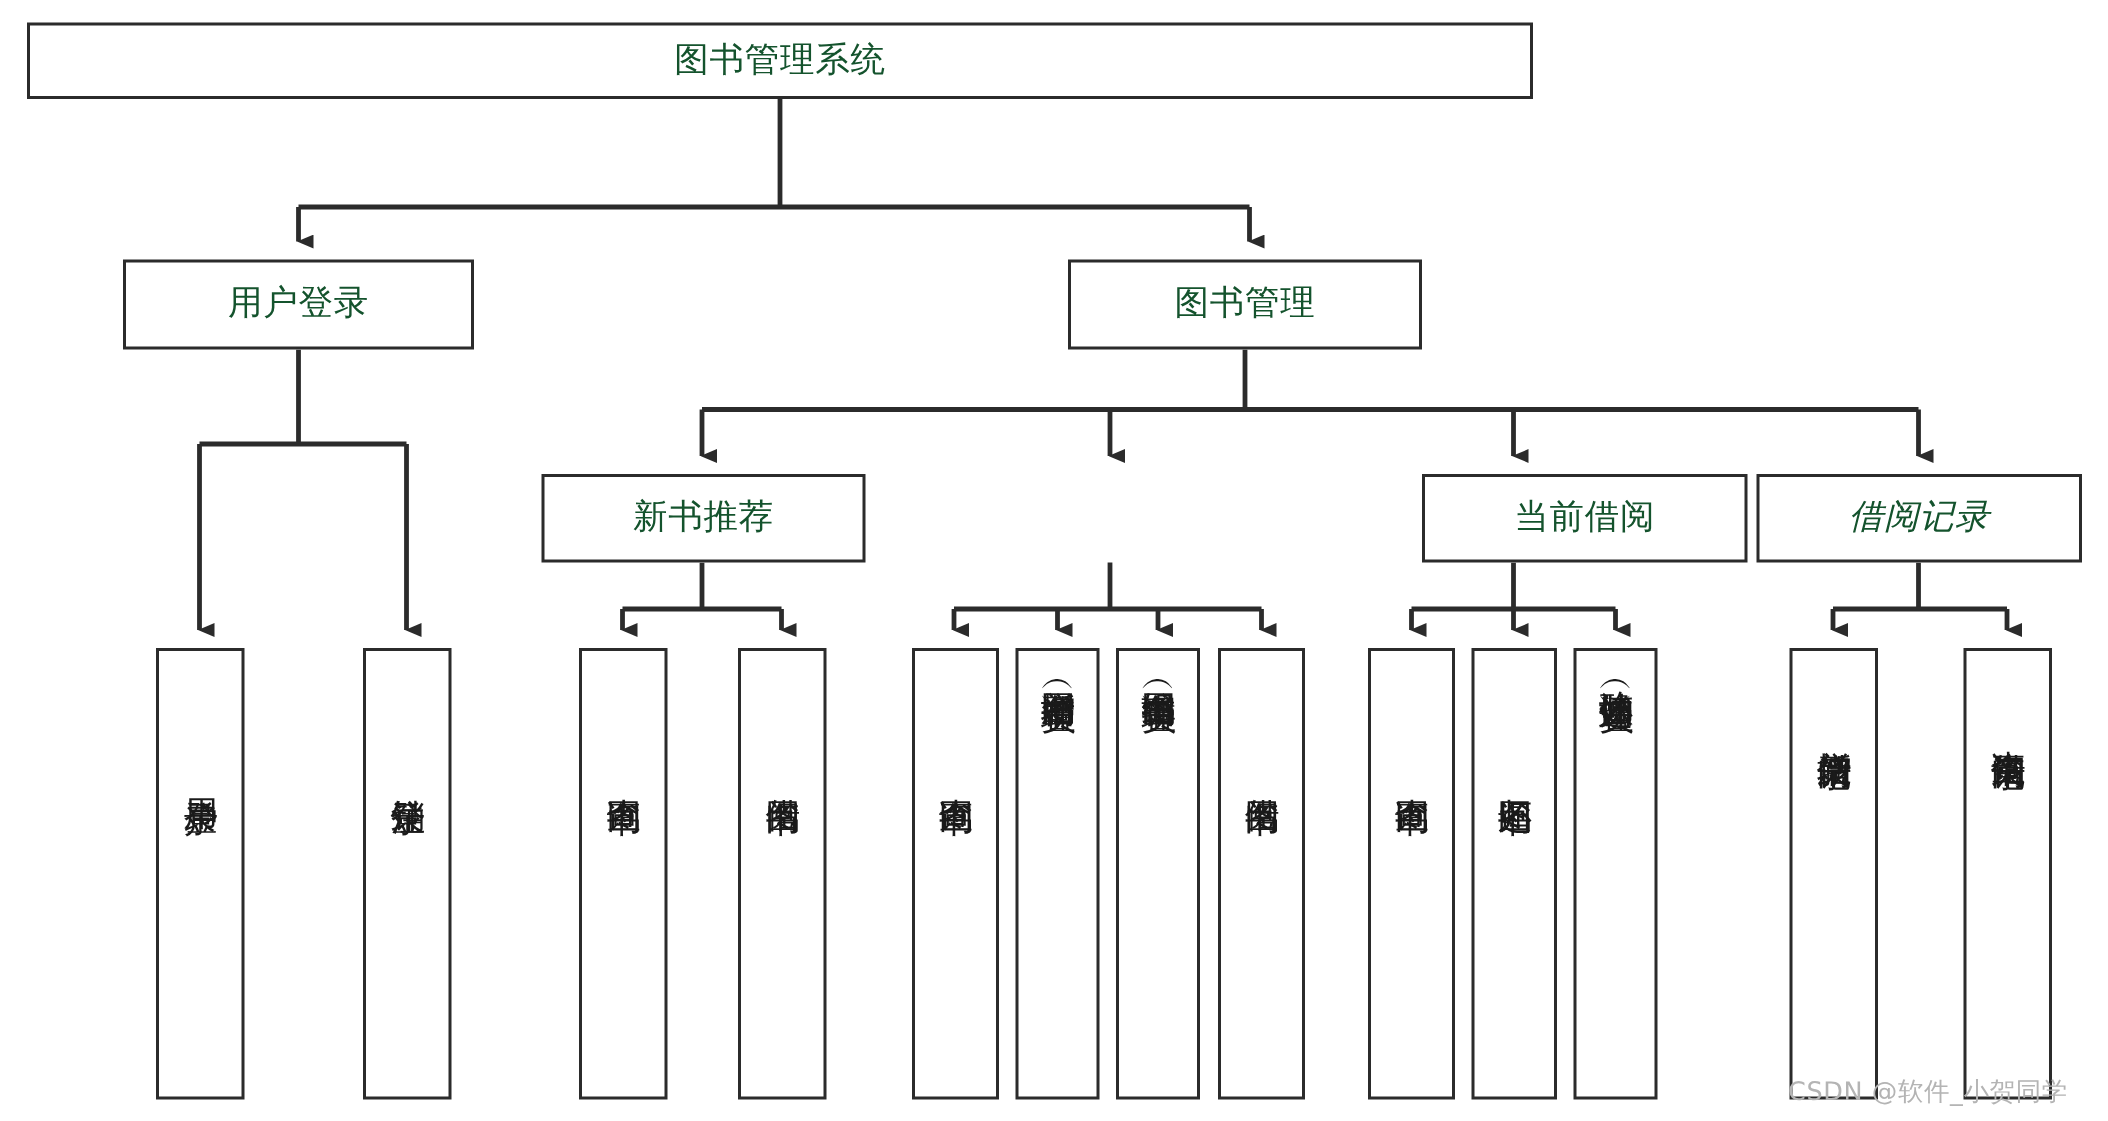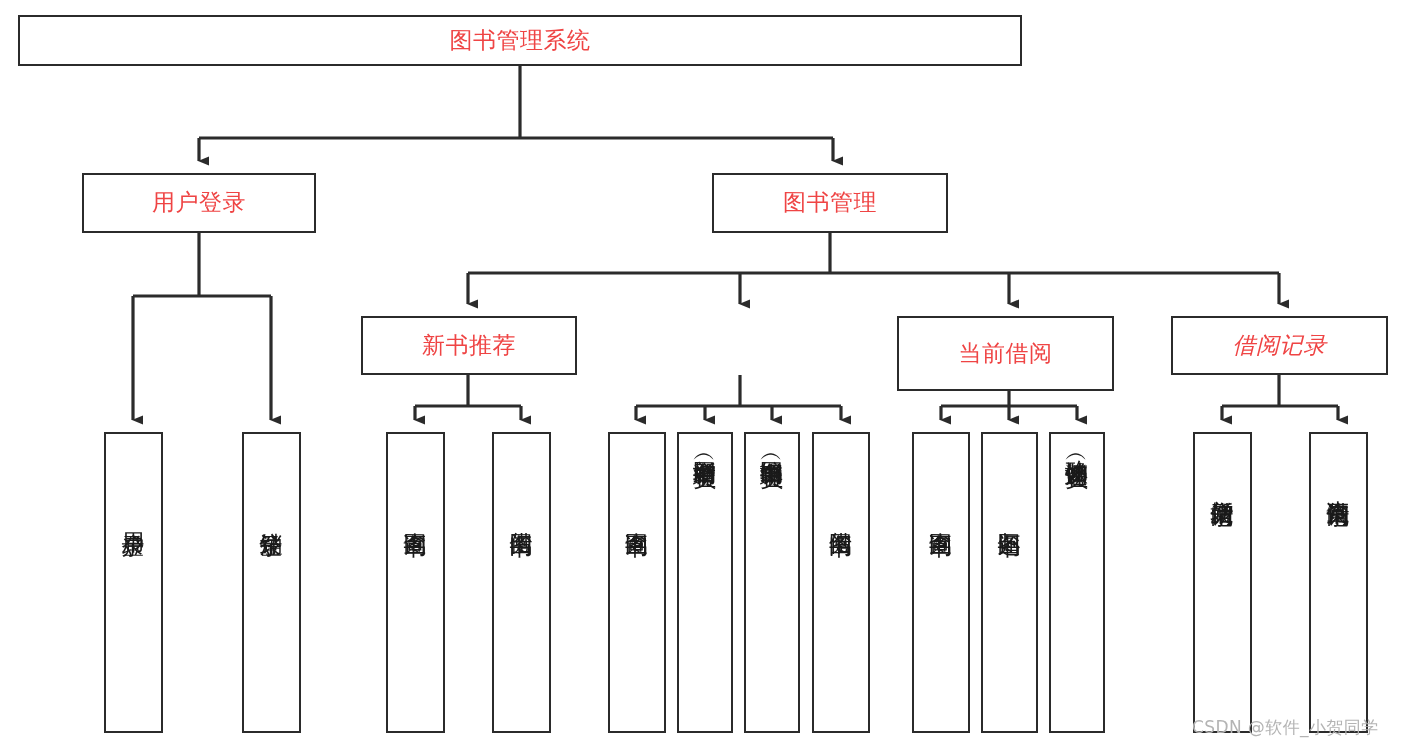--- a/index.html
+++ b/index.html
@@ -30,21 +30,21 @@
     box-sizing: border-box;
     background: #ffffff;
     border: 2.5px solid #2b2b2b;
     display: flex;
     align-items: center;
     justify-content: center;
     z-index: 2;
   }
   .node-label-h {
     font-size: 23px;
-    color: #ef4444;
+    color: #14532d;
     line-height: 1.1;
     letter-spacing: 0.5px;
     white-space: nowrap;
   }
   .node-box.vertical {
     align-items: flex-start;
     justify-content: center;
     padding-top: 0;
   }
   .node-label-v {
@@ -131,21 +131,21 @@
 
   <div class="node-box" style="left:361px; top:316px; width:216px; height:59px;">
     <span class="node-label-h">新书推荐</span>
   </div>
 
   <div class="node-box" style="left:712px; top:173px; width:236px; height:60px;">
     <span class="node-label-h">图书管理</span>
   </div>
 
 
-  <div class="node-box" style="left:897px; top:316px; width:217px; height:75px;">
+  <div class="node-box" style="left:948px; top:316px; width:217px; height:59px;">
     <span class="node-label-h">当前借阅</span>
   </div>
 
   <div class="node-box" style="left:1171px; top:316px; width:217px; height:59px;font-style:italic;">
     <span class="node-label-h">借阅记录</span>
   </div>
 
   <div class="node-box vertical" style="left:104px; top:432px; width:59px; height:301px;">
     <span class="node-label-v" style="margin-top:80px;">用户登录</span>
   </div>

